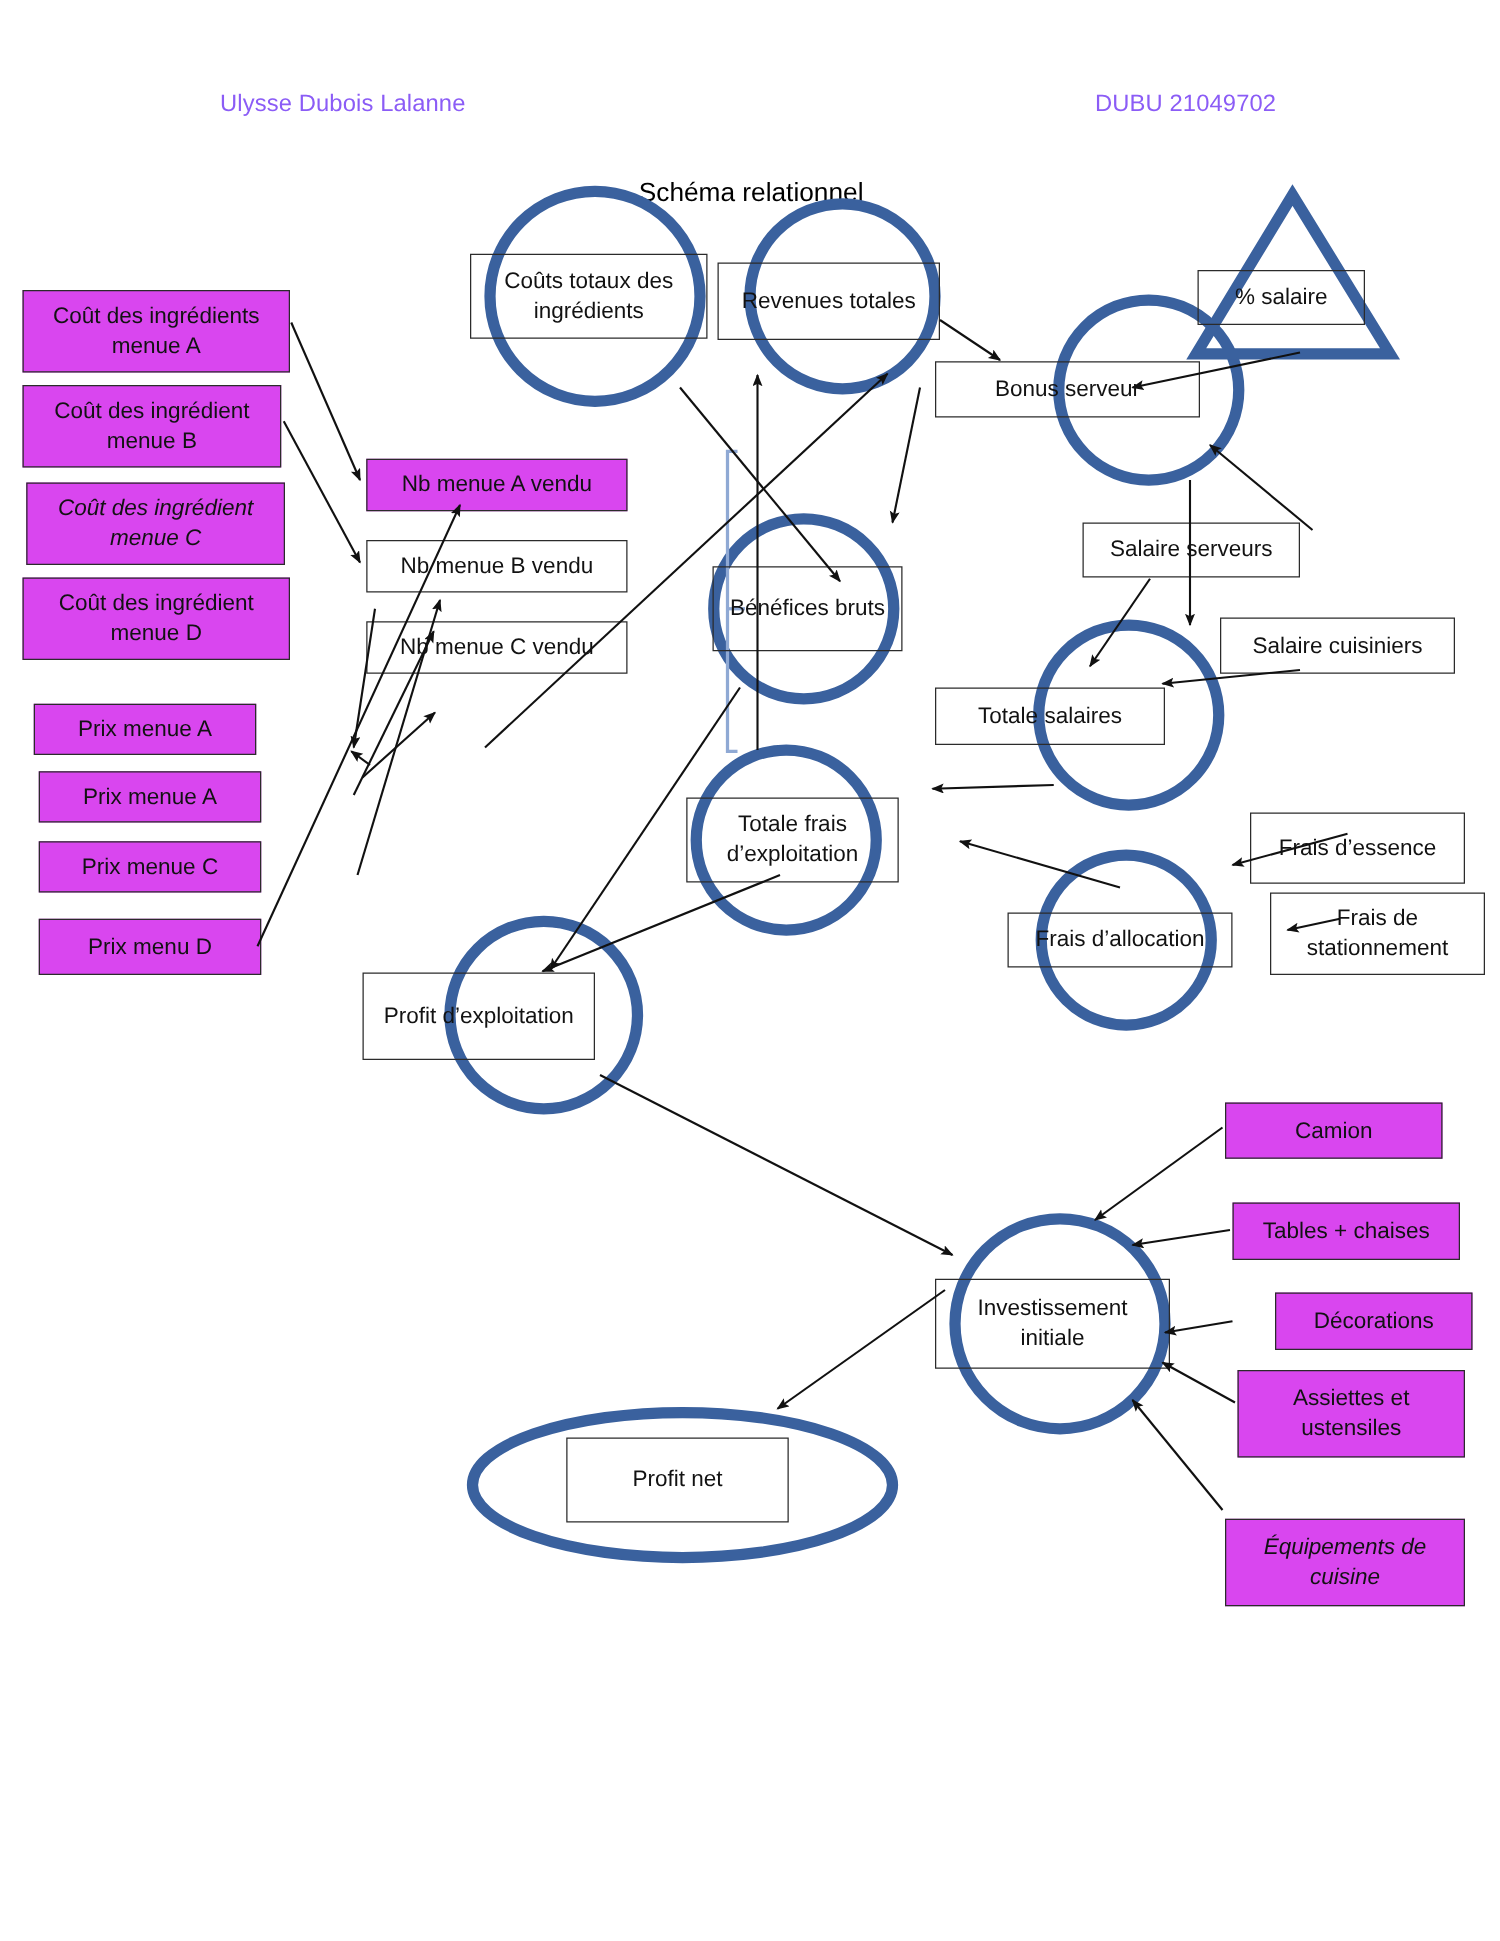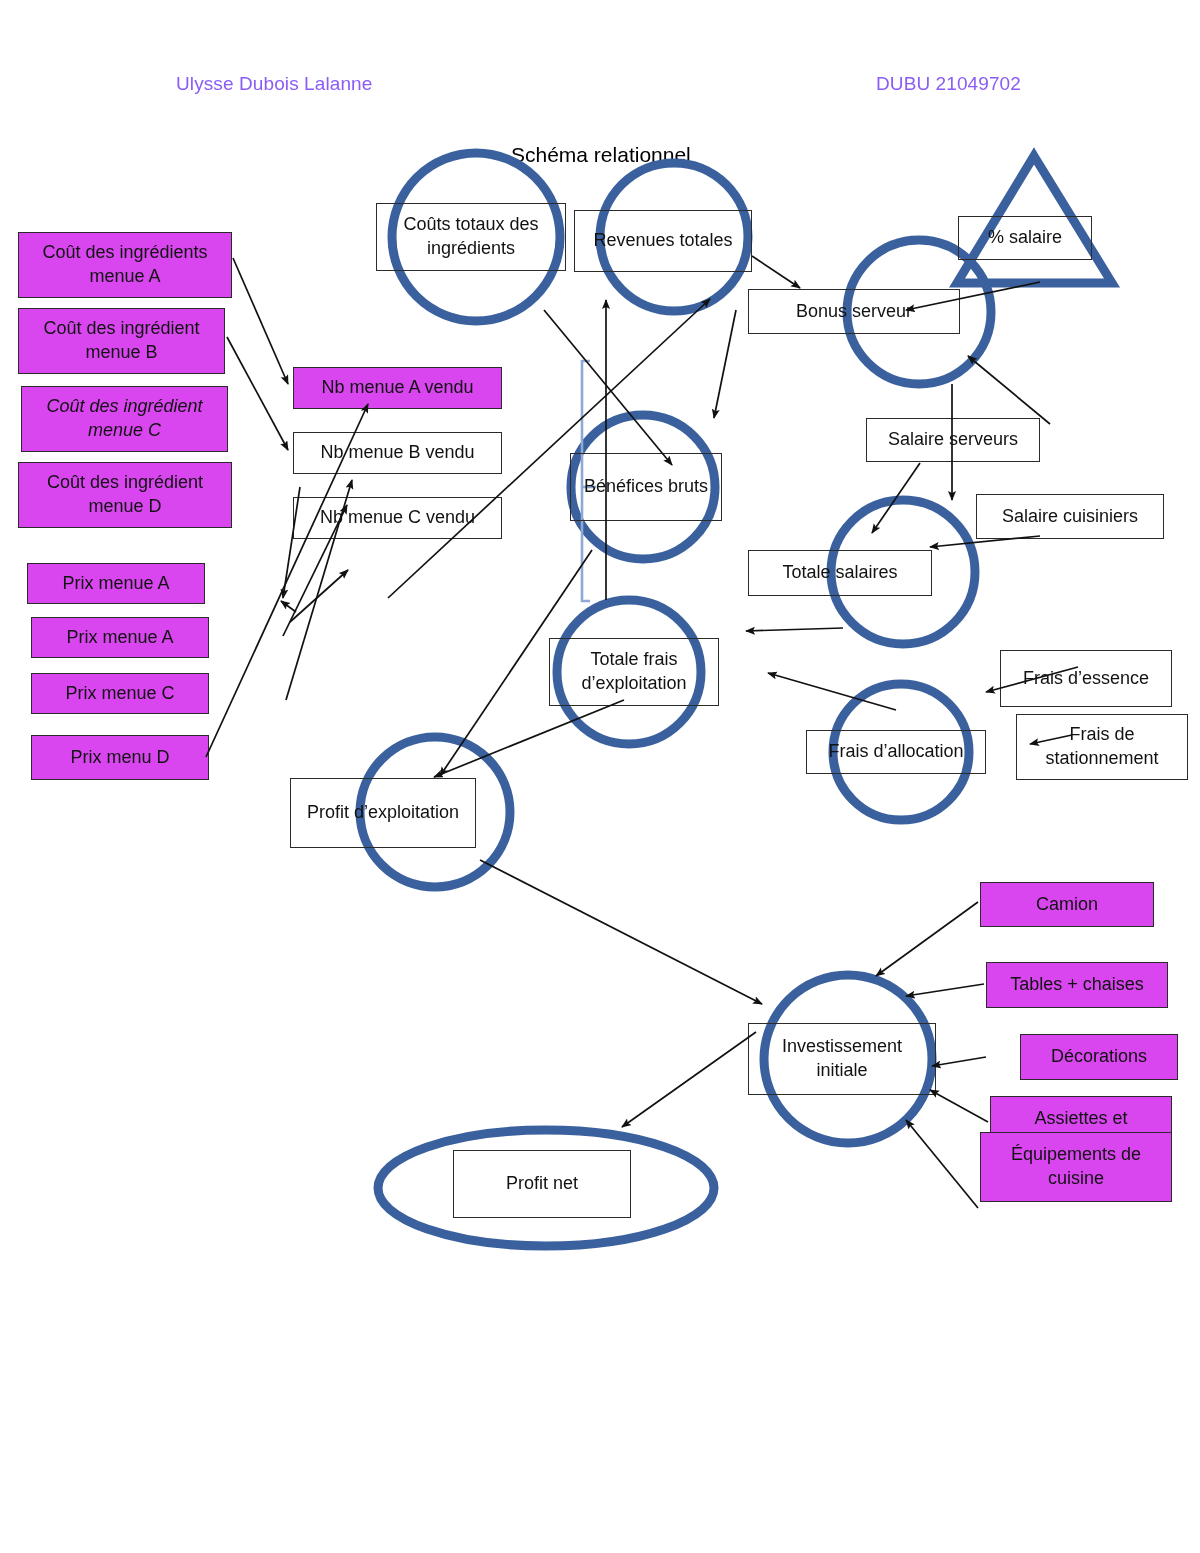--- a/index.html
+++ b/index.html
@@ -146,21 +146,21 @@
     </div>
   <div class="node" style="left:986px;  top:962px;  width:182px; height:46px;">
       <span>Tables + chaises</span>
     </div>
   <div class="node" style="left:1020px;  top:1034px; width:158px; height:46px;">
       <span>Décorations</span>
     </div>
   <div class="node" style="left:990px;  top:1096px; width:182px; height:70px;">
       <span>Assiettes et ustensiles</span>
     </div>
-  <div class="node" style="left:980px;  top:1132px; width:192px; height:70px;">
+  <div class="node" style="left:980px;  top:1215px; width:192px; height:70px;font-style:italic;">
       <span>Équipements de cuisine</span>
     </div>
 
   <svg class="layer" id="arrow-layer" viewBox="0 0 1200 1553">
     <defs>
       <marker id="ah" markerWidth="11" markerHeight="11" refX="9" refY="4" orient="auto" markerUnits="userSpaceOnUse">
         <path d="M0,0 L10,4 L0,8 L2,4 Z" fill="#111"></path>
       </marker>
     </defs>
     <g stroke="#111" stroke-width="1.7" fill="none" marker-end="url(#ah)">

